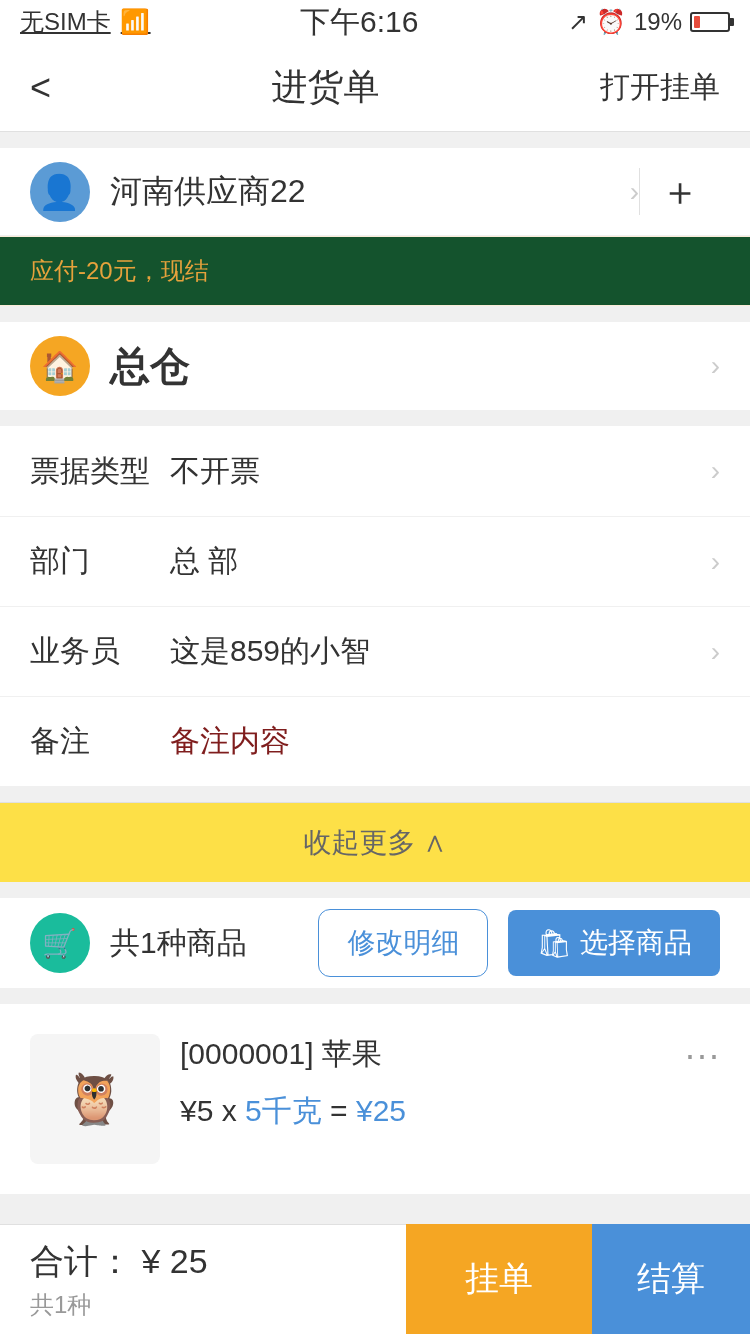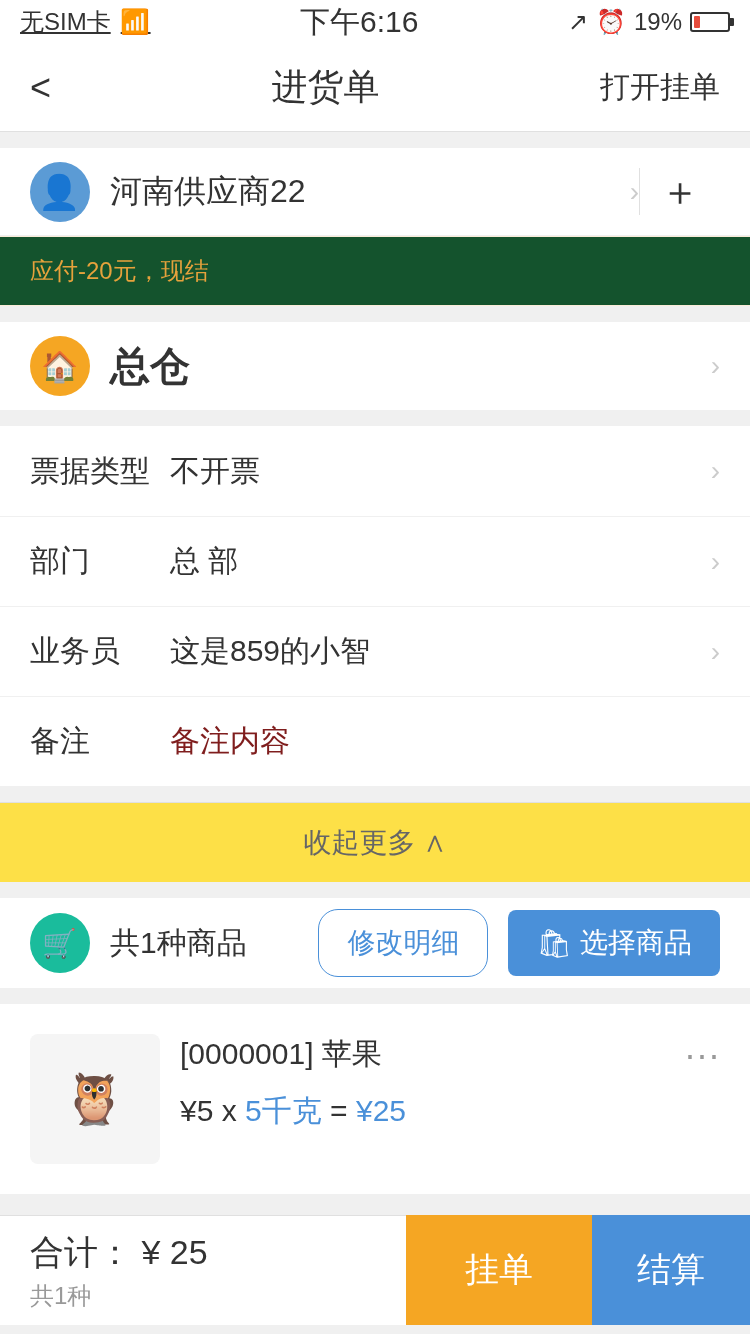--- a/index.html
+++ b/index.html
@@ -157,21 +157,21 @@
       display: flex; align-items: center; justify-content: center;
       flex-shrink: 0;
     }
     .product-icon { font-size: 28px; color: #fff; }
     .product-count { flex: 1; font-size: 30px; color: #333; }
     .btn-outline {
       border: 1px solid #4A90D9;
       color: #4A90D9;
       background: #fff;
       padding: 14px 28px;
-      border-radius: 20px;
+      border-radius: 12px;
       font-size: 28px;
       cursor: pointer;
     }
     .btn-primary {
       background: #4A90D9;
       color: #fff;
       border: none;
       padding: 14px 28px;
       border-radius: 8px;
       font-size: 28px;
@@ -202,21 +202,21 @@
     .product-price { font-size: 30px; color: #333; }
     .price-highlight { color: #4A90D9; }
     .more-btn {
       color: #999; font-size: 36px; cursor: pointer;
       display: flex; align-items: center;
     }
 
     
     .bottom-bar {
       position: fixed;
-      bottom: 9px;
+      bottom: 0;
       width: 750px;
       height: 110px;
       display: flex;
       align-items: stretch;
     }
     .bottom-total {
       flex: 1;
       background: #fff;
       display: flex;
       flex-direction: column;

